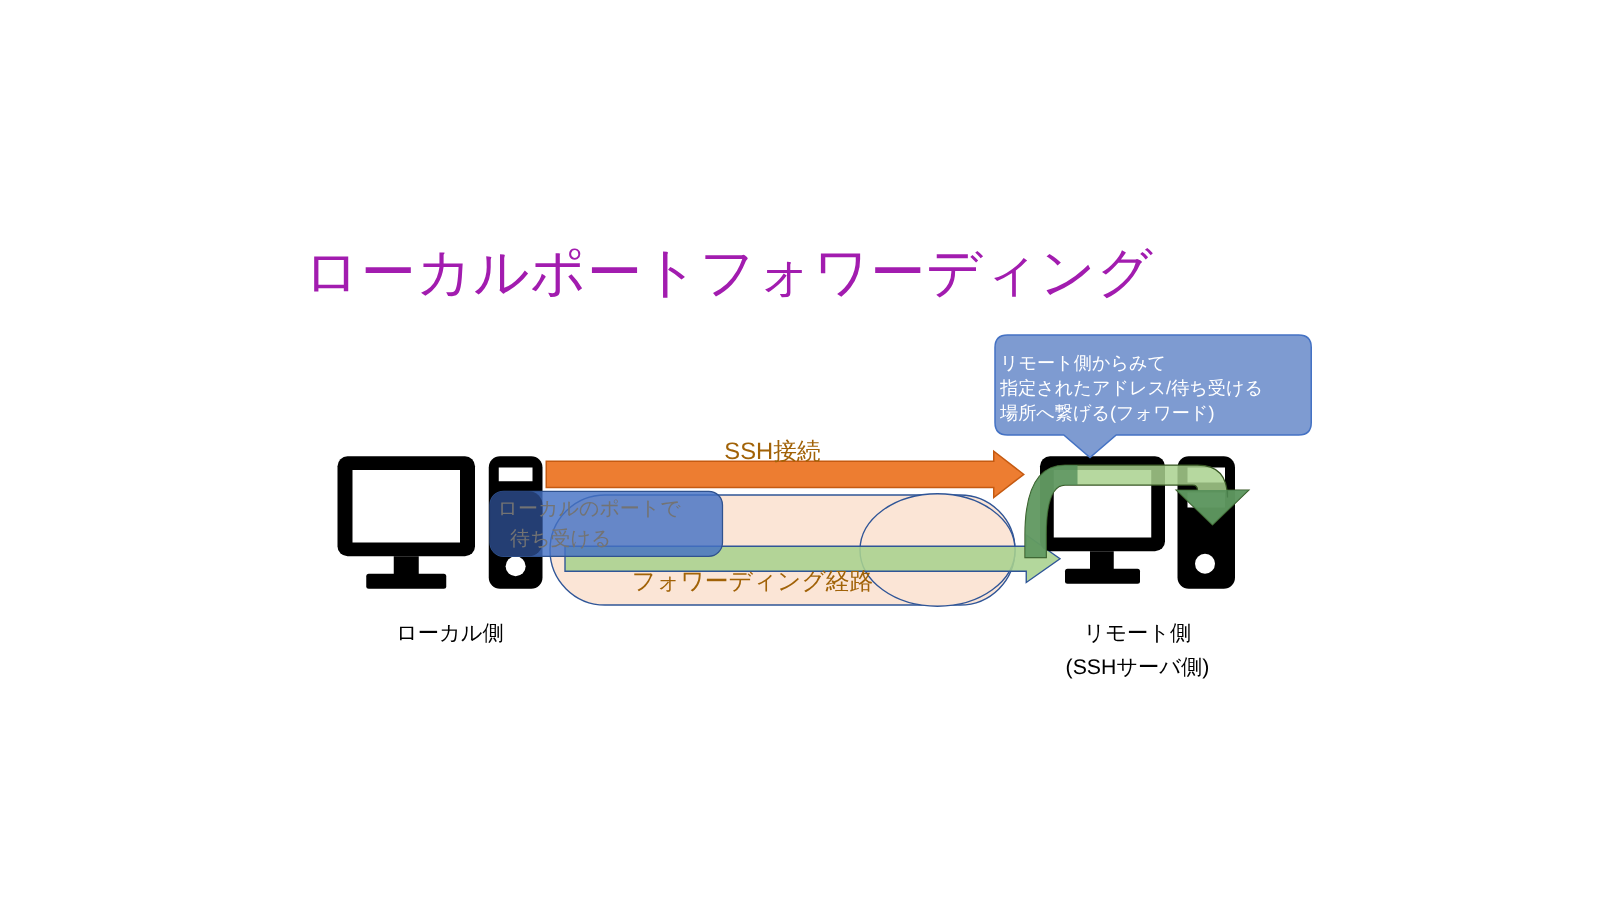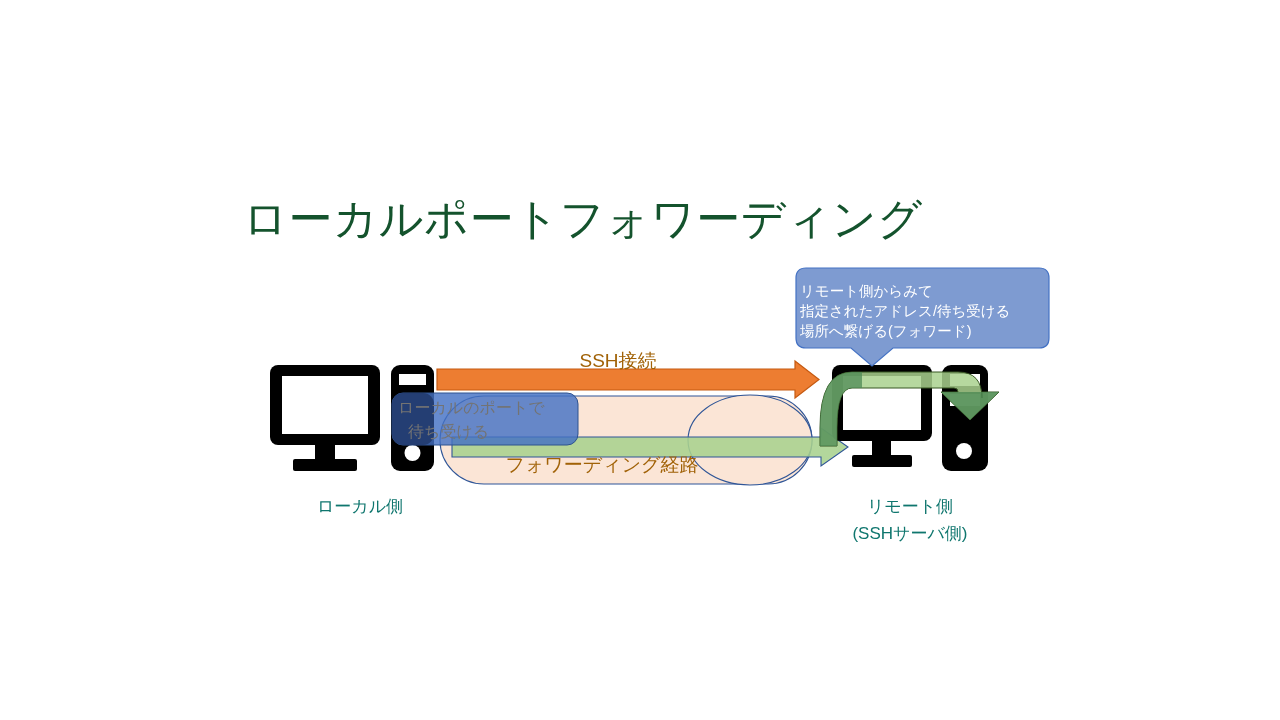--- a/index.html
+++ b/index.html
@@ -19,21 +19,21 @@
     overflow: hidden;
   }
   .abs { position: absolute; }
 
   
   #title {
     left: 243px;
     top: 190px;
     font-size: 44px;
     line-height: 58px;
-    color: #14532d;
+    color: #a21caf;
     letter-spacing: 0.5px;
     white-space: nowrap;
   }
 
   
   svg.layer {
     position: absolute;
     left: 0;
     top: 0;
     width: 1280px;
@@ -82,21 +82,21 @@
     font-size: 16px;
     line-height: 24px;
     text-align: left;
   }
   #note-text .l2 { display: block; padding-left: 10px; }
 
   
   .caption {
     position: absolute;
     text-align: center;
-    color: #0f766e;
+    color: #000000;
     font-size: 17px;
     line-height: 27px;
   }
   #caption-local { left: 202px; top: 493px; width: 316px; }
   #caption-remote { left: 762px; top: 493px; width: 296px; }
   .caption .line2 { display: block; }
 </style>
 </head>
 <body>
 

